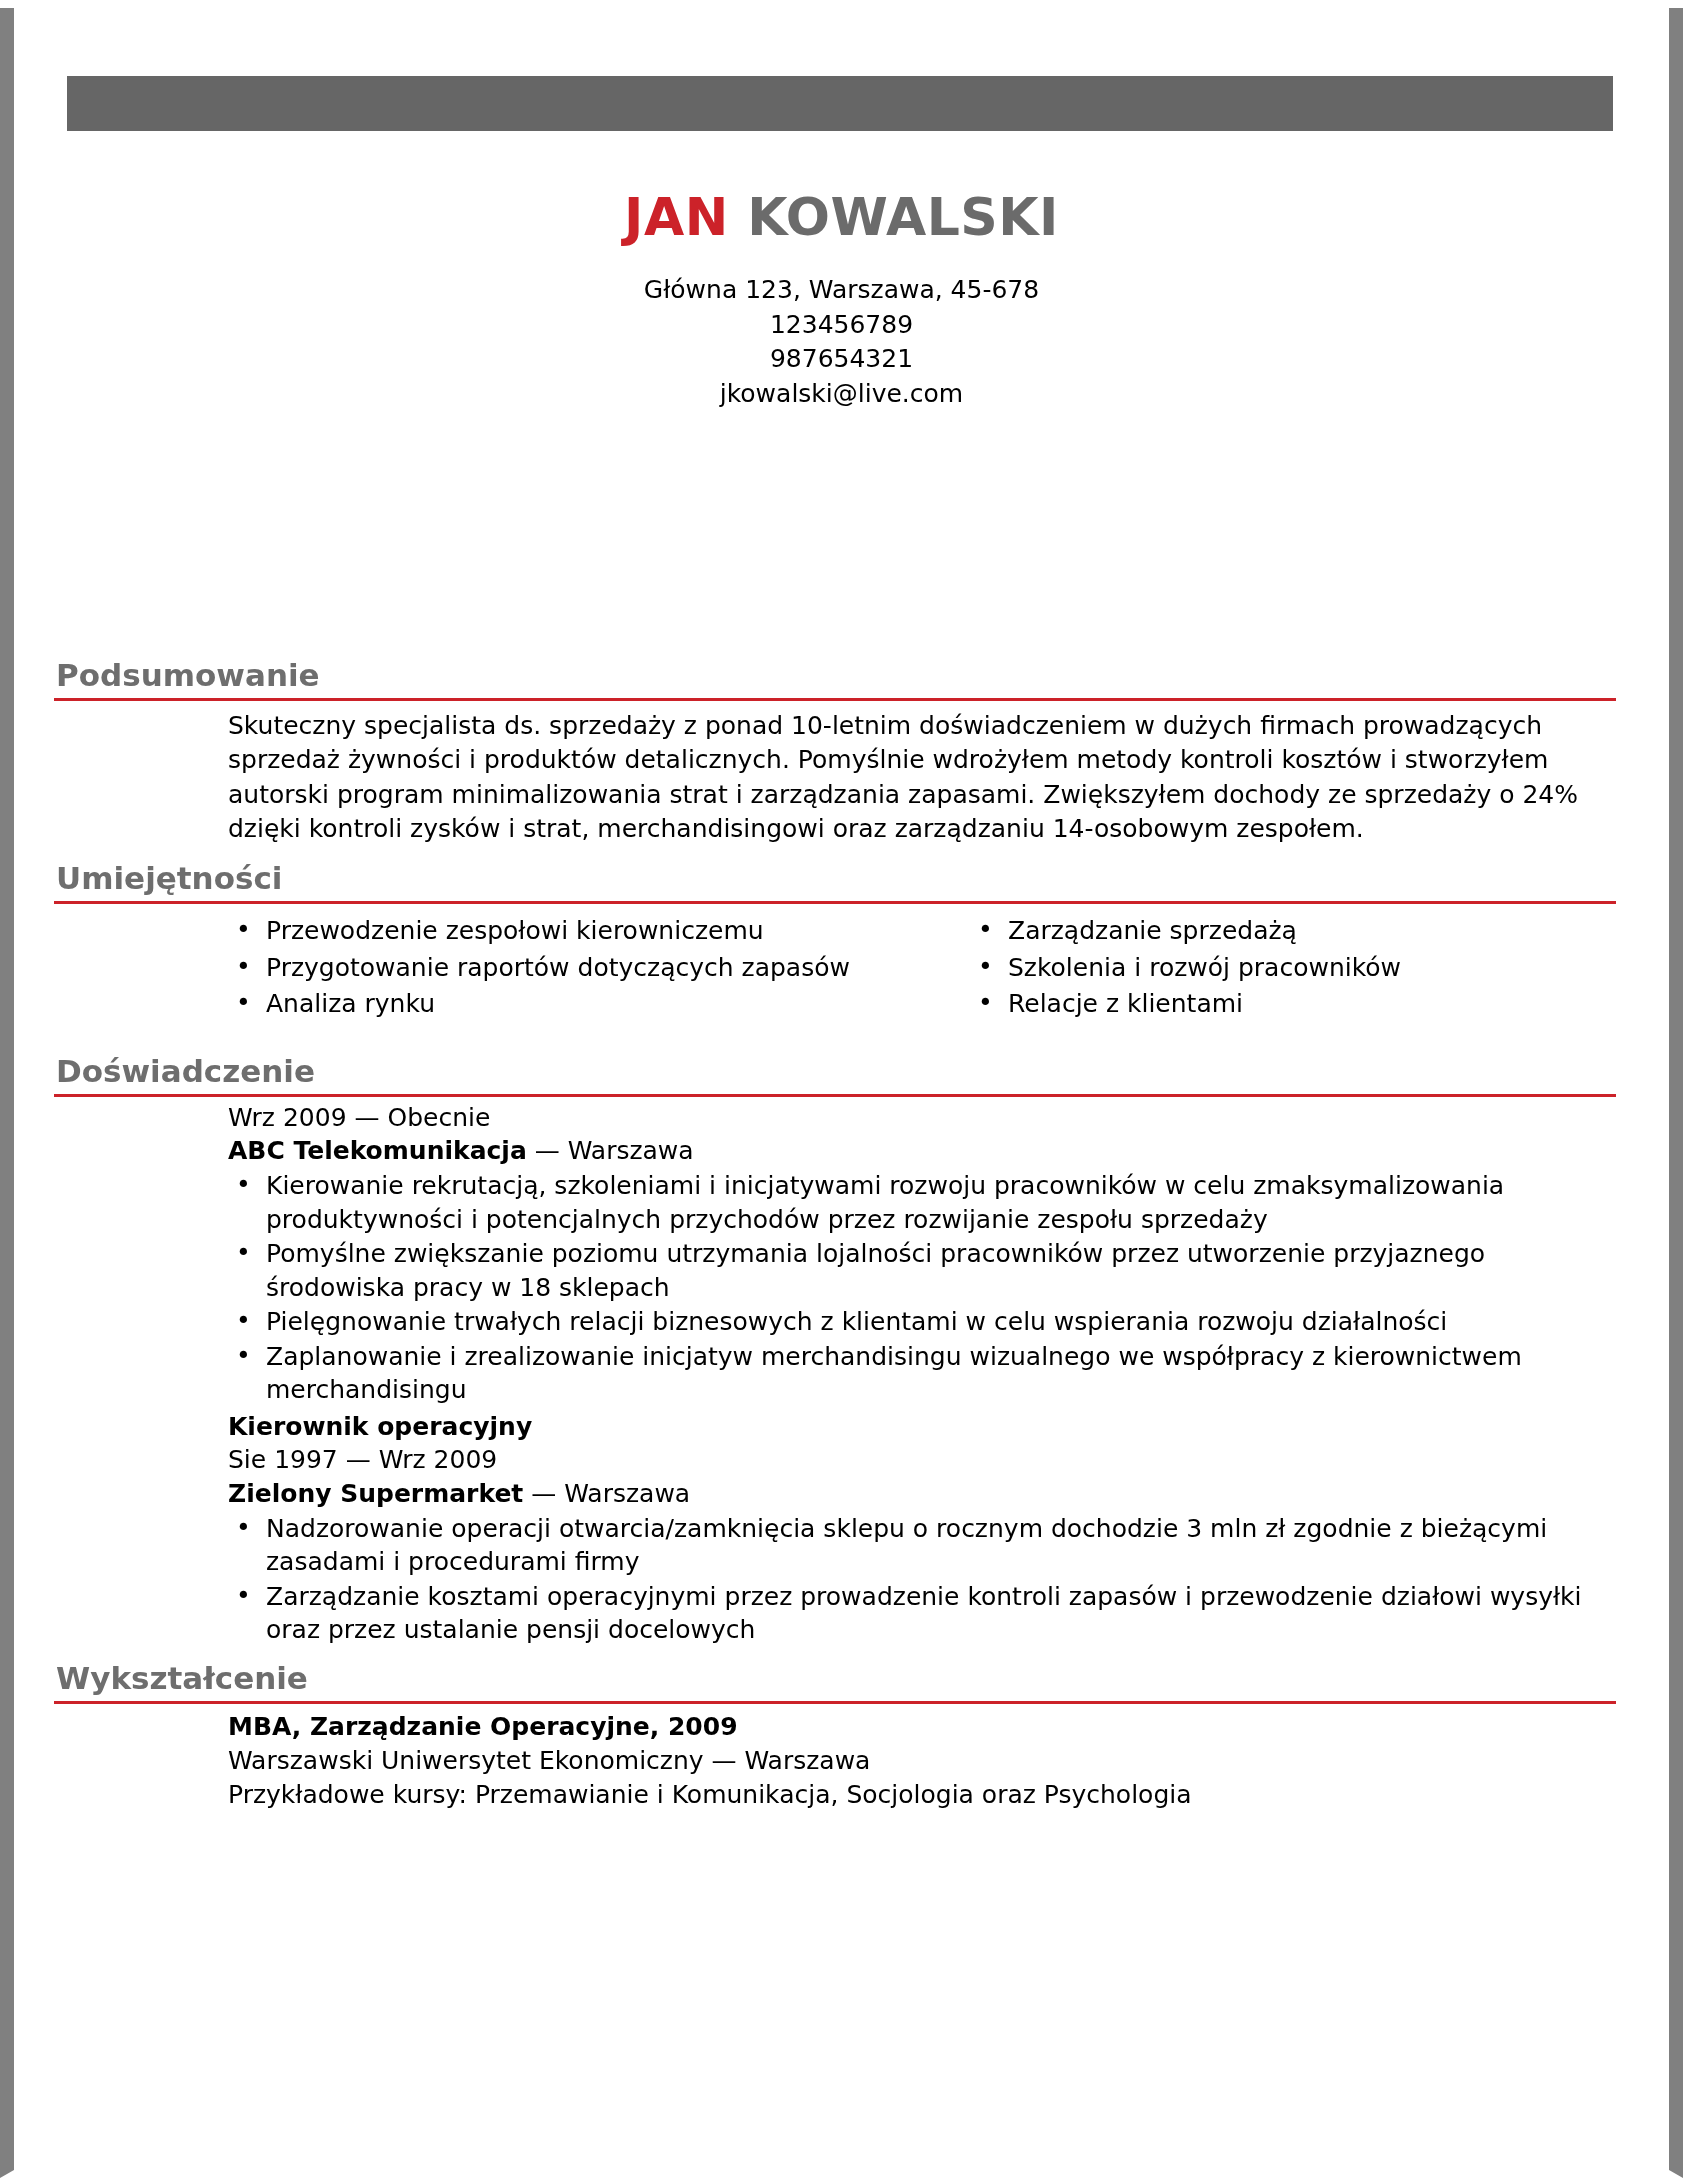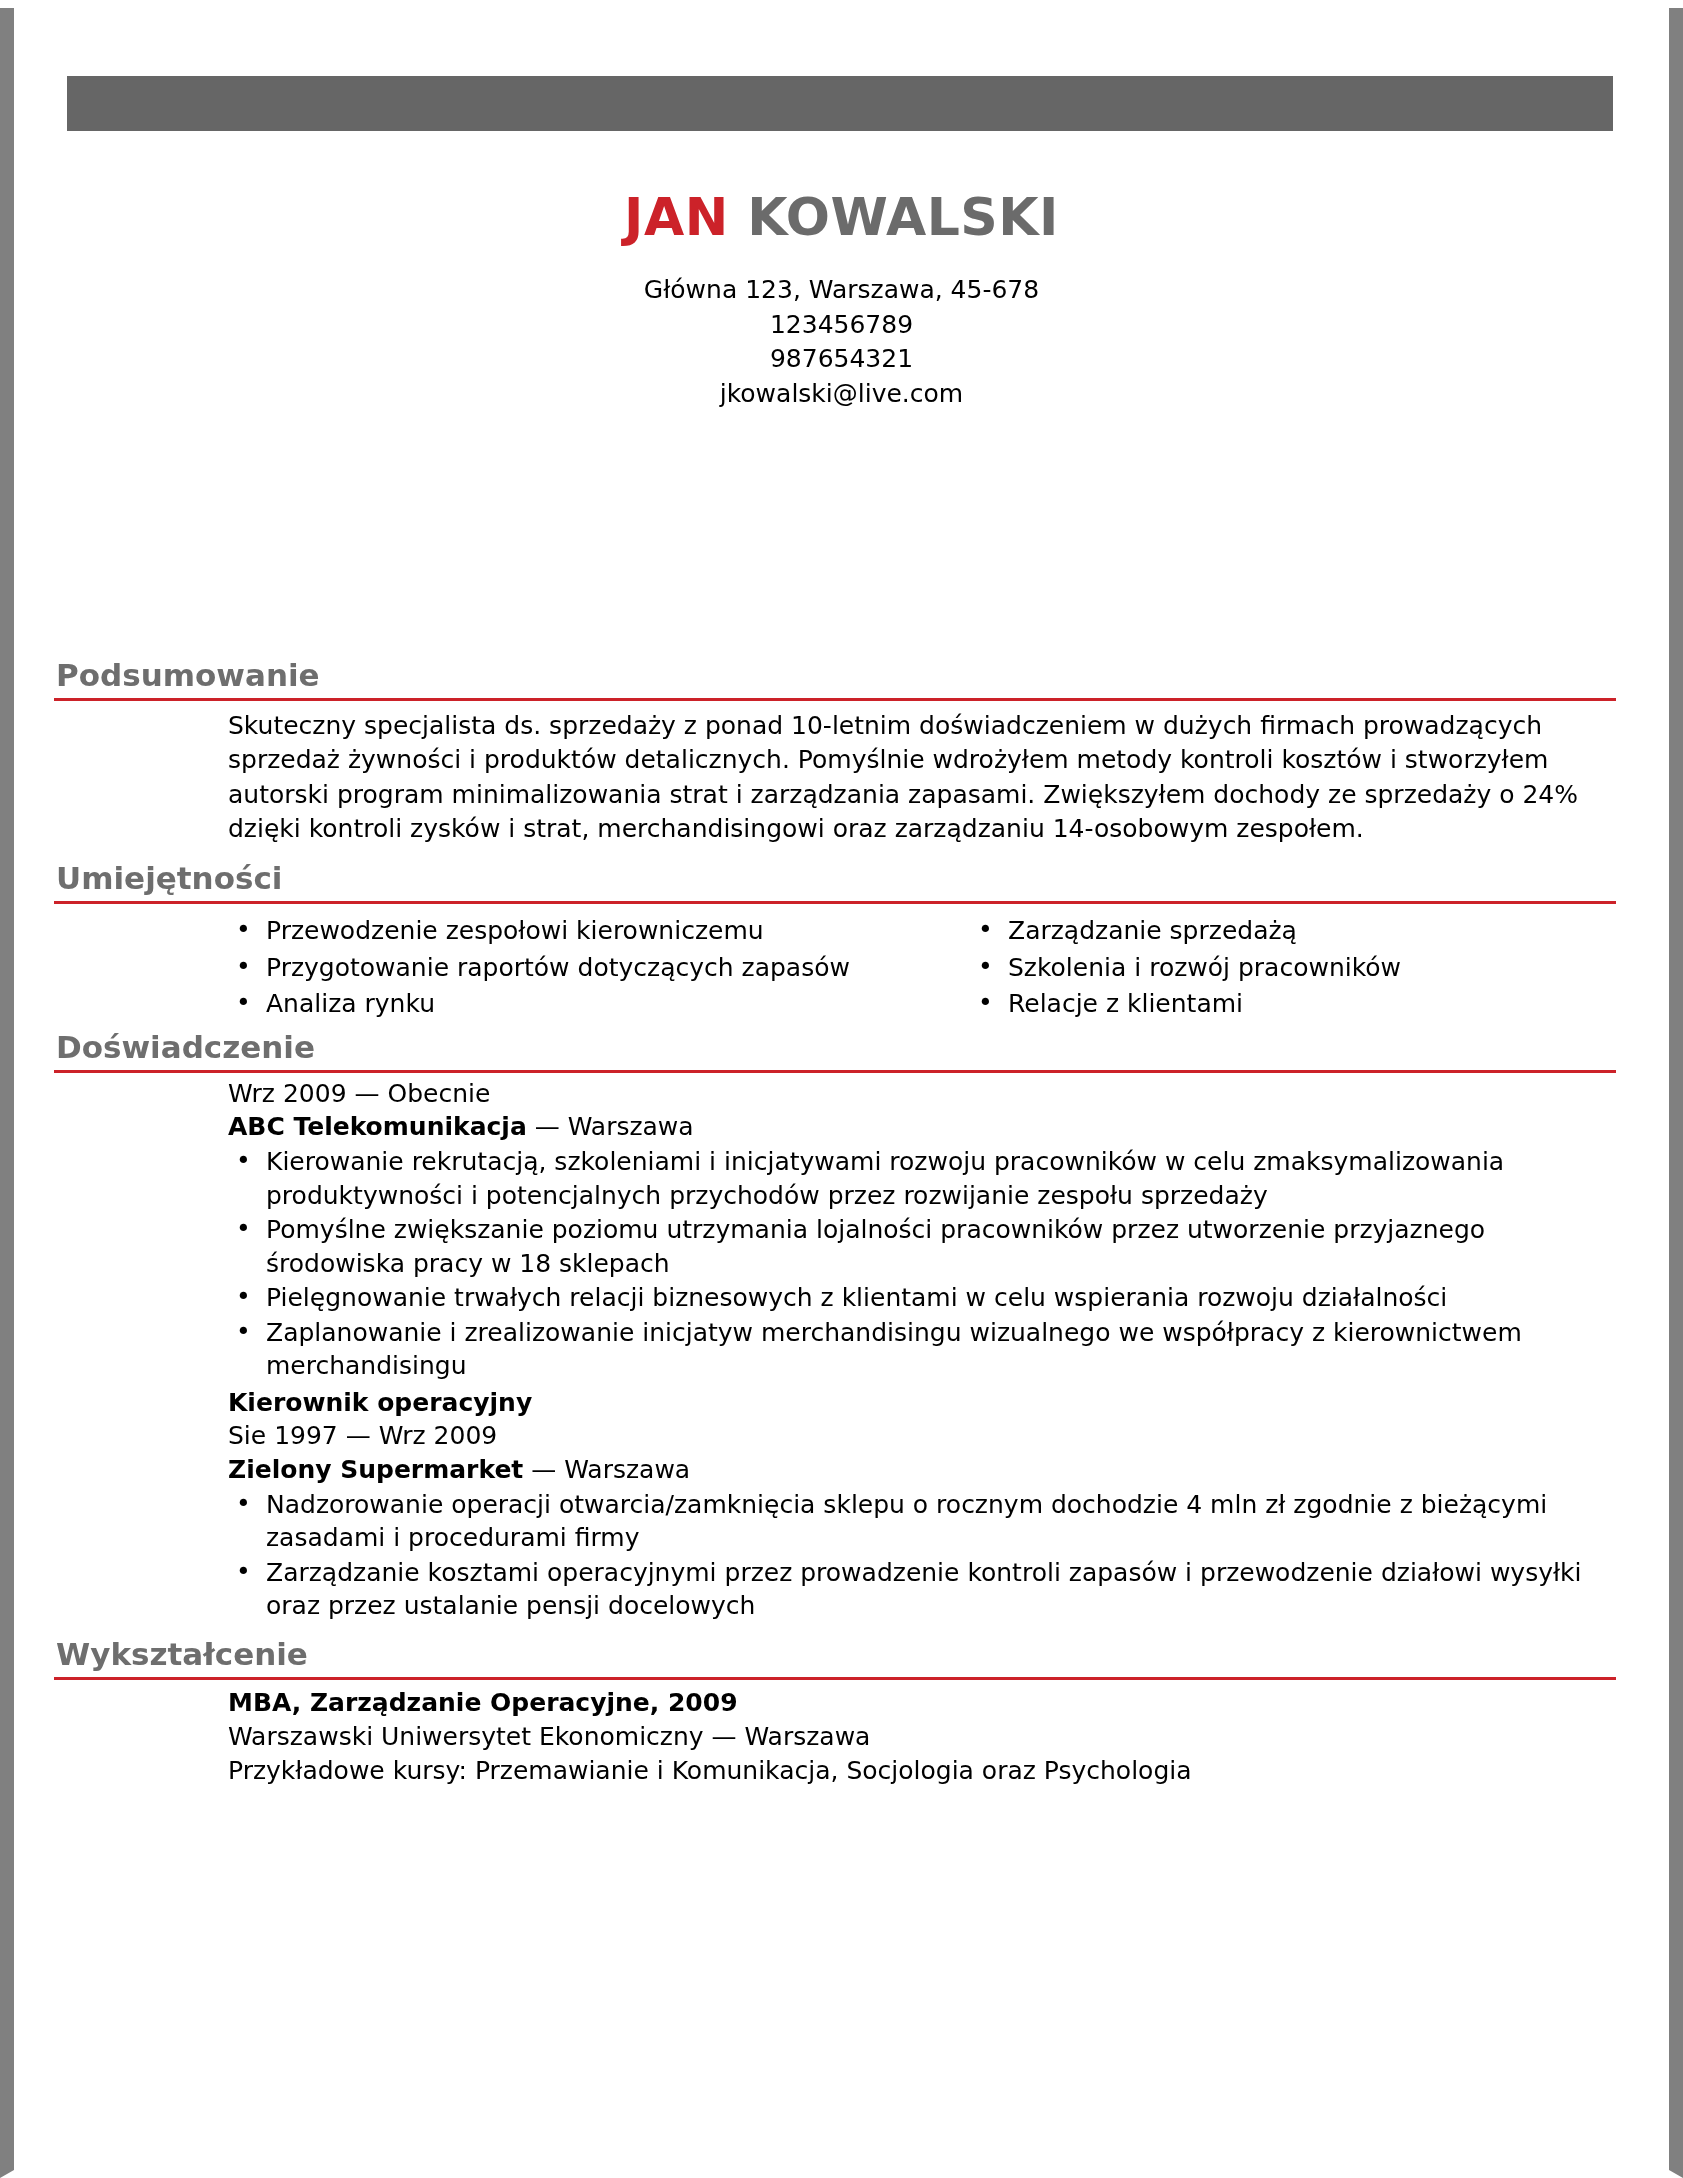--- a/index.html
+++ b/index.html
@@ -137,21 +137,21 @@
   ul.bullets > li::before {
     content: "\2022";
     position: absolute;
     left: -30px;
     top: -1px;
     font-size: 25px;
     line-height: 1.34;
   }
 
   
-  #section-experience { margin-top: 8px; }
+  #section-experience { margin-top: 32px; }
   .job { padding-left: 174px; padding-top: 4px; }
   .job + .job { padding-top: 2px; }
   .job-title {
     font-size: 25px;
     font-weight: bold;
     line-height: 1.35;
   }
   .job-dates {
     font-size: 25px;
     line-height: 1.35;
@@ -240,21 +240,21 @@
             <li>Pielęgnowanie trwałych relacji biznesowych z klientami w celu wspierania rozwoju działalności</li>
             <li>Zaplanowanie i zrealizowanie inicjatyw merchandisingu wizualnego we współpracy z kierownictwem merchandisingu</li>
           </ul>
         </div>
 
         <div class="job">
           <div class="job-title">Kierownik operacyjny</div>
           <div class="job-dates">Sie 1997 — Wrz 2009</div>
           <div class="job-company"><span class="co">Zielony Supermarket</span><span class="loc"> — </span><span class="loc">Warszawa</span></div>
           <ul class="bullets">
-            <li>Nadzorowanie operacji otwarcia/zamknięcia sklepu o rocznym dochodzie 4 mln zł zgodnie z bieżącymi zasadami i procedurami firmy</li>
+            <li>Nadzorowanie operacji otwarcia/zamknięcia sklepu o rocznym dochodzie 3 mln zł zgodnie z bieżącymi zasadami i procedurami firmy</li>
             <li>Zarządzanie kosztami operacyjnymi przez prowadzenie kontroli zapasów i przewodzenie działowi wysyłki oraz przez ustalanie pensji docelowych</li>
           </ul>
         </div>
       </div>
 
       <div class="section" id="section-education">
         <div class="section-title">Wykształcenie</div>
         <div class="section-rule"></div>
         <div class="edu">
           <div class="edu-degree">MBA, Zarządzanie Operacyjne, 2009</div>

